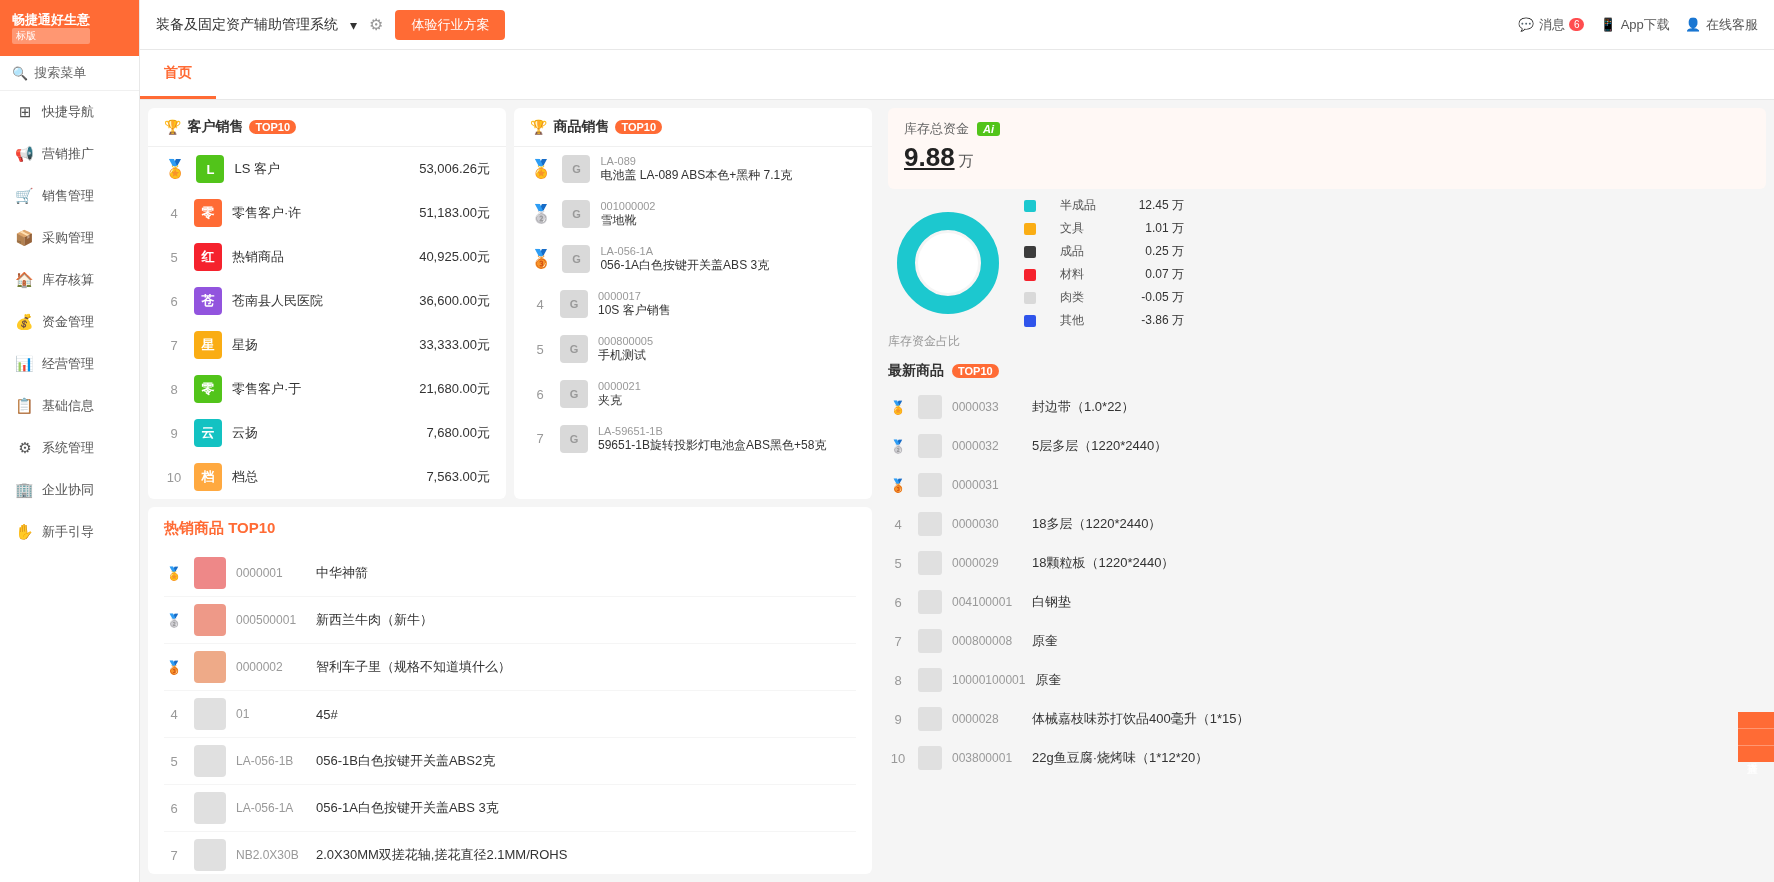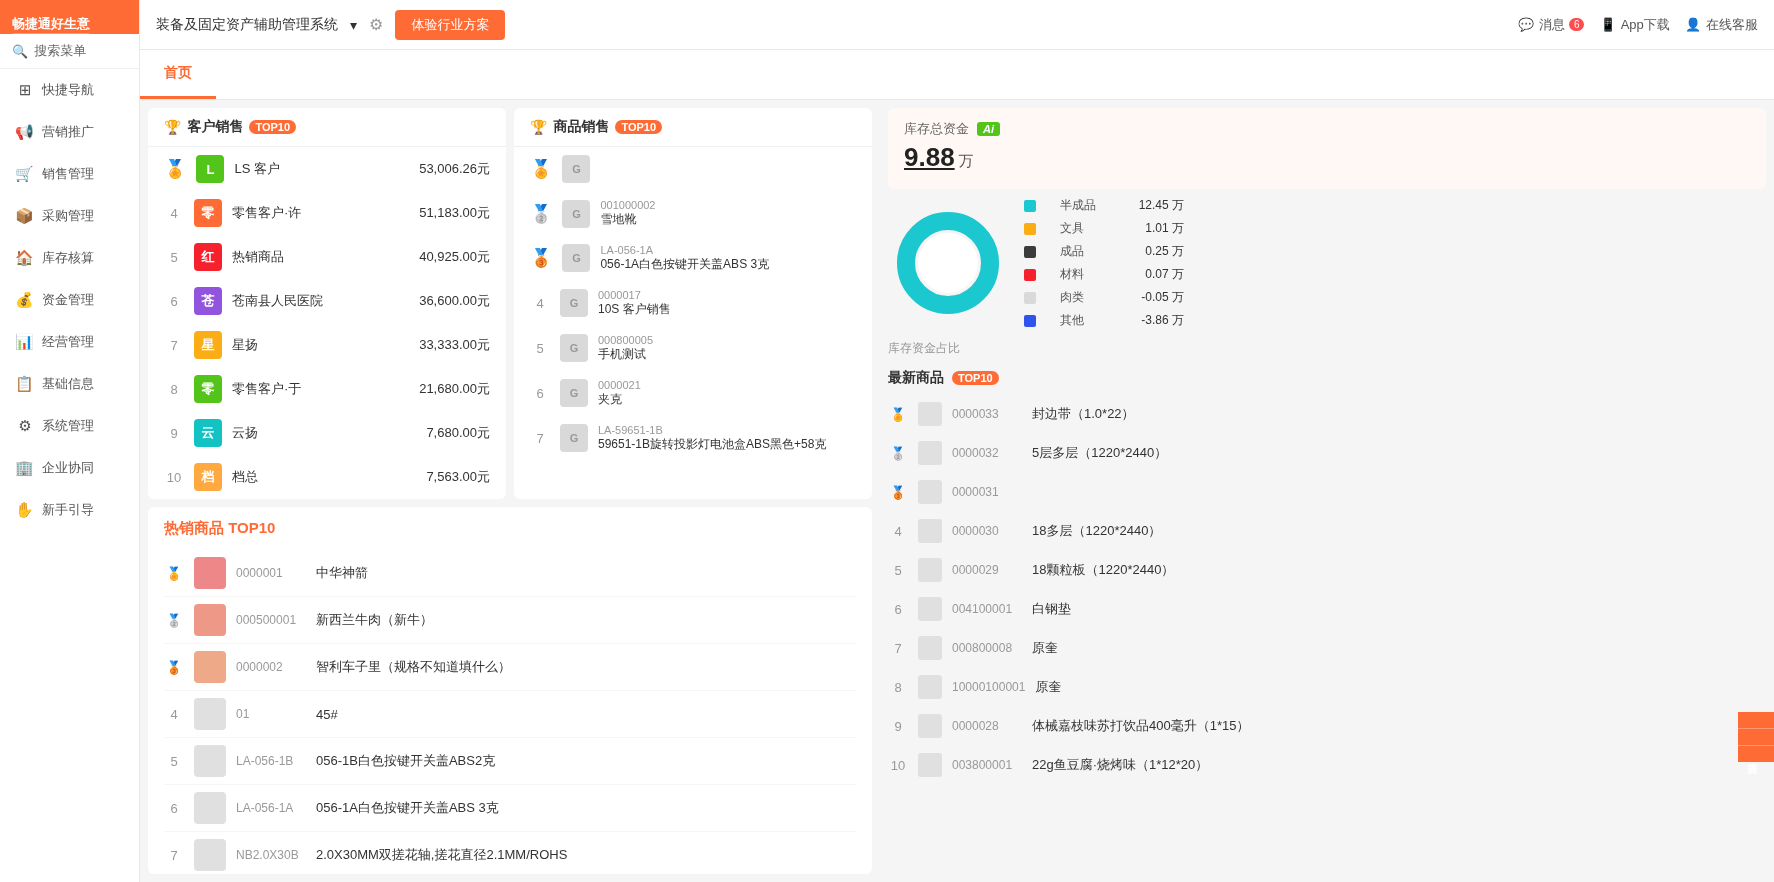--- a/index.html
+++ b/index.html
@@ -1,20 +1,20 @@
 <!DOCTYPE html>
 <html><head>
   <meta charset="utf-8">
   <style>
     * { margin: 0; padding: 0; box-sizing: border-box; }
     body { font-family: 'Microsoft YaHei', Arial, sans-serif; font-size: 13px; background: #f5f5f5; display: flex; width: 1774px; height: 882px; overflow: hidden; }
 
     
     .sidebar { width: 140px; min-width: 140px; background: #fff; border-right: 1px solid #e8e8e8; display: flex; flex-direction: column; height: 882px; }
-    .sidebar-logo { background: #ff6b35; padding: 16px 12px; display: flex; align-items: flex-start; gap: 6px; height: 34px; }
+    .sidebar-logo { background: #ff6b35; padding: 28px 12px; display: flex; align-items: center; gap: 6px; height: 56px; }
     .sidebar-logo-text { color: #fff; font-size: 13px; font-weight: bold; line-height: 1.3; }
     .sidebar-logo-badge { background: rgba(255,255,255,0.3); color: #fff; font-size: 10px; padding: 1px 4px; border-radius: 2px; }
     .sidebar-search { display: flex; align-items: center; padding: 8px 12px; gap: 6px; border-bottom: 1px solid #f0f0f0; cursor: pointer; }
     .sidebar-search span { color: #666; font-size: 13px; }
     .sidebar-nav { flex: 1; overflow-y: auto; }
     .nav-item { display: flex; align-items: center; gap: 8px; padding: 12px 16px; cursor: pointer; color: #555; transition: background 0.2s; }
     .nav-icon { width: 18px; height: 18px; display: flex; align-items: center; justify-content: center; font-size: 15px; }
     .nav-label { font-size: 13px; }
 
     
@@ -92,21 +92,21 @@
     .inv-label { font-size: 13px; color: #666; display: flex; align-items: center; gap: 8px; }
     .inv-num { font-size: 26px; font-weight: bold; color: #222; text-decoration: underline; }
     .inv-unit { font-size: 15px; color: #555; }
 
     .chart-legend-wrap { display: flex; align-items: center; gap: 0; }
     .legend-grid { display: flex; flex-direction: column; gap: 6px; margin-left: 16px; }
     .legend-row { display: flex; align-items: center; gap: 24px; font-size: 12px; color: #555; min-width: 160px; }
     .legend-color { width: 12px; height: 12px; border-radius: 2px; flex-shrink: 0; }
     .legend-lname { flex: 1; }
     .legend-lval { color: #333; font-weight: 500; }
-    .inv-footer { font-size: 12px; color: #999; margin-top: 11px; }
+    .inv-footer { font-size: 12px; color: #999; margin-top: 4px; }
 
     .new-products-title { font-size: 14px; font-weight: bold; color: #333; margin: 8px 0; display: flex; align-items: center; gap: 8px; }
     .new-products-title .top-badge { background: #ff6b35; color: #fff; font-size: 11px; padding: 1px 6px; border-radius: 10px; }
   </style>
 </head>
 <body>
 
 <div class="sidebar">
   <div class="sidebar-logo">
     <div style="display:flex;flex-direction:column;">
@@ -262,20 +262,24 @@
         <div class="goods-panel">
           <div class="panel-header">
             <span>🏆</span>
             <span>商品销售</span>
             <span class="top-badge">TOP10</span>
           </div>
 
           <div class="rank-row">
             <span class="medal medal-gold">🏅</span>
             <div class="rank-icon gray-icon" style="color:#aaa;font-size:11px;">G</div>
+            <div style="flex:1;display:flex;flex-direction:column;">
+              <span style="color:#999;font-size:11px;">LA-089</span>
+              <span style="color:#333;font-size:12px;line-height:1.4">电池盖 LA-089 ABS本色+黑种 7.1克</span>
+            </div>
           </div>
           <div class="rank-row">
             <span class="medal medal-silver">🥈</span>
             <div class="rank-icon gray-icon" style="color:#aaa;font-size:11px;">G</div>
             <div style="flex:1;display:flex;flex-direction:column;">
               <span style="color:#999;font-size:11px;">001000002</span>
               <span style="color:#333;font-size:12px">雪地靴</span>
             </div>
           </div>
           <div class="rank-row">

